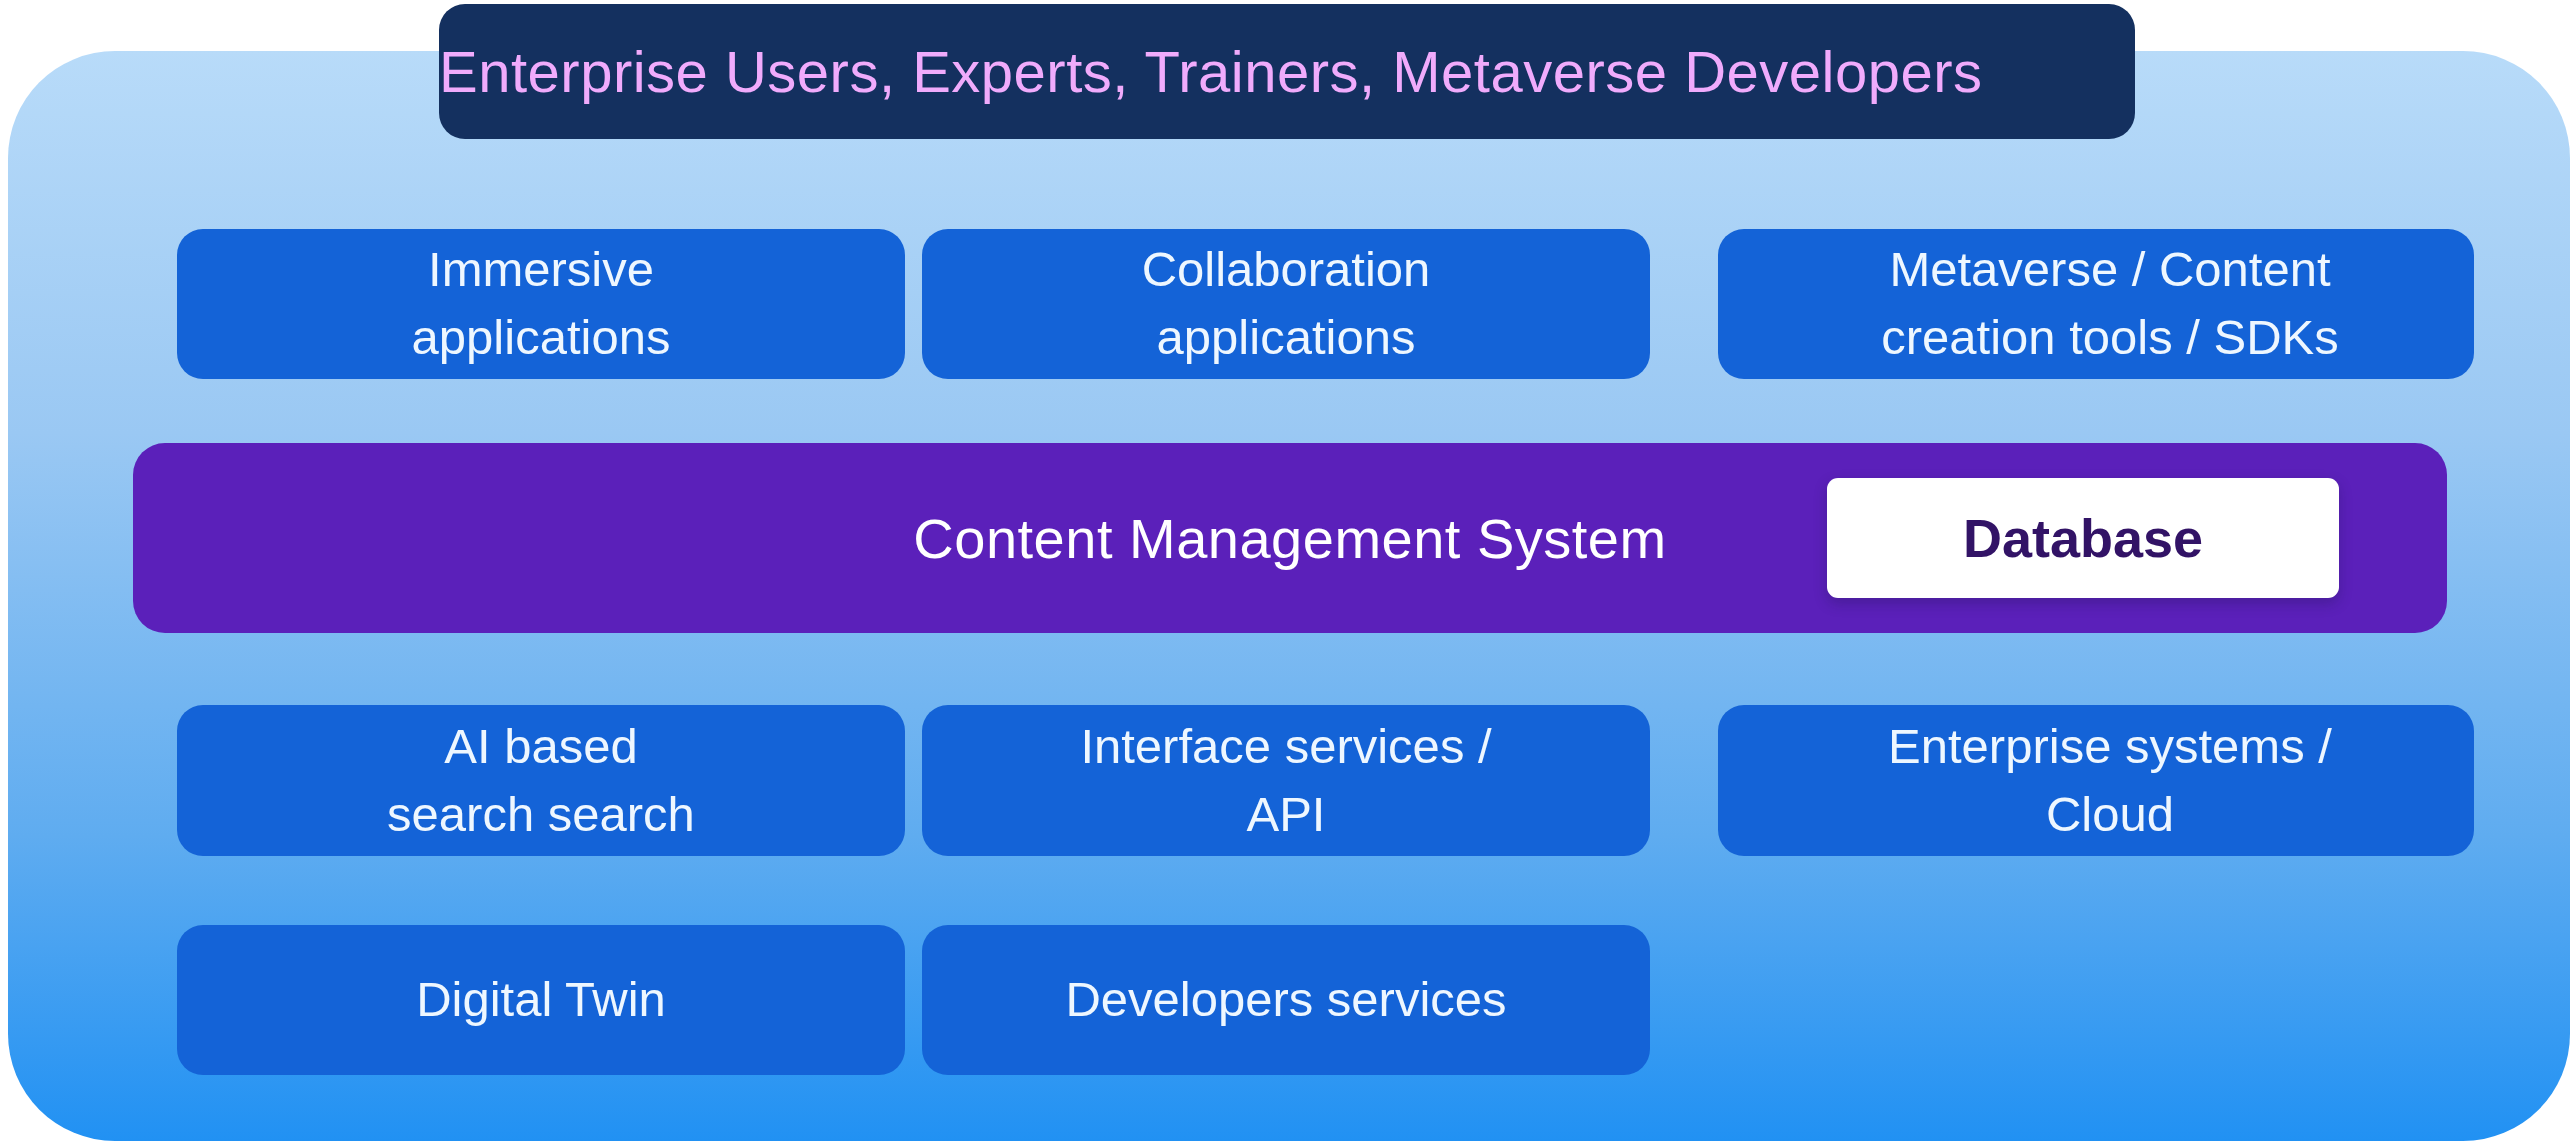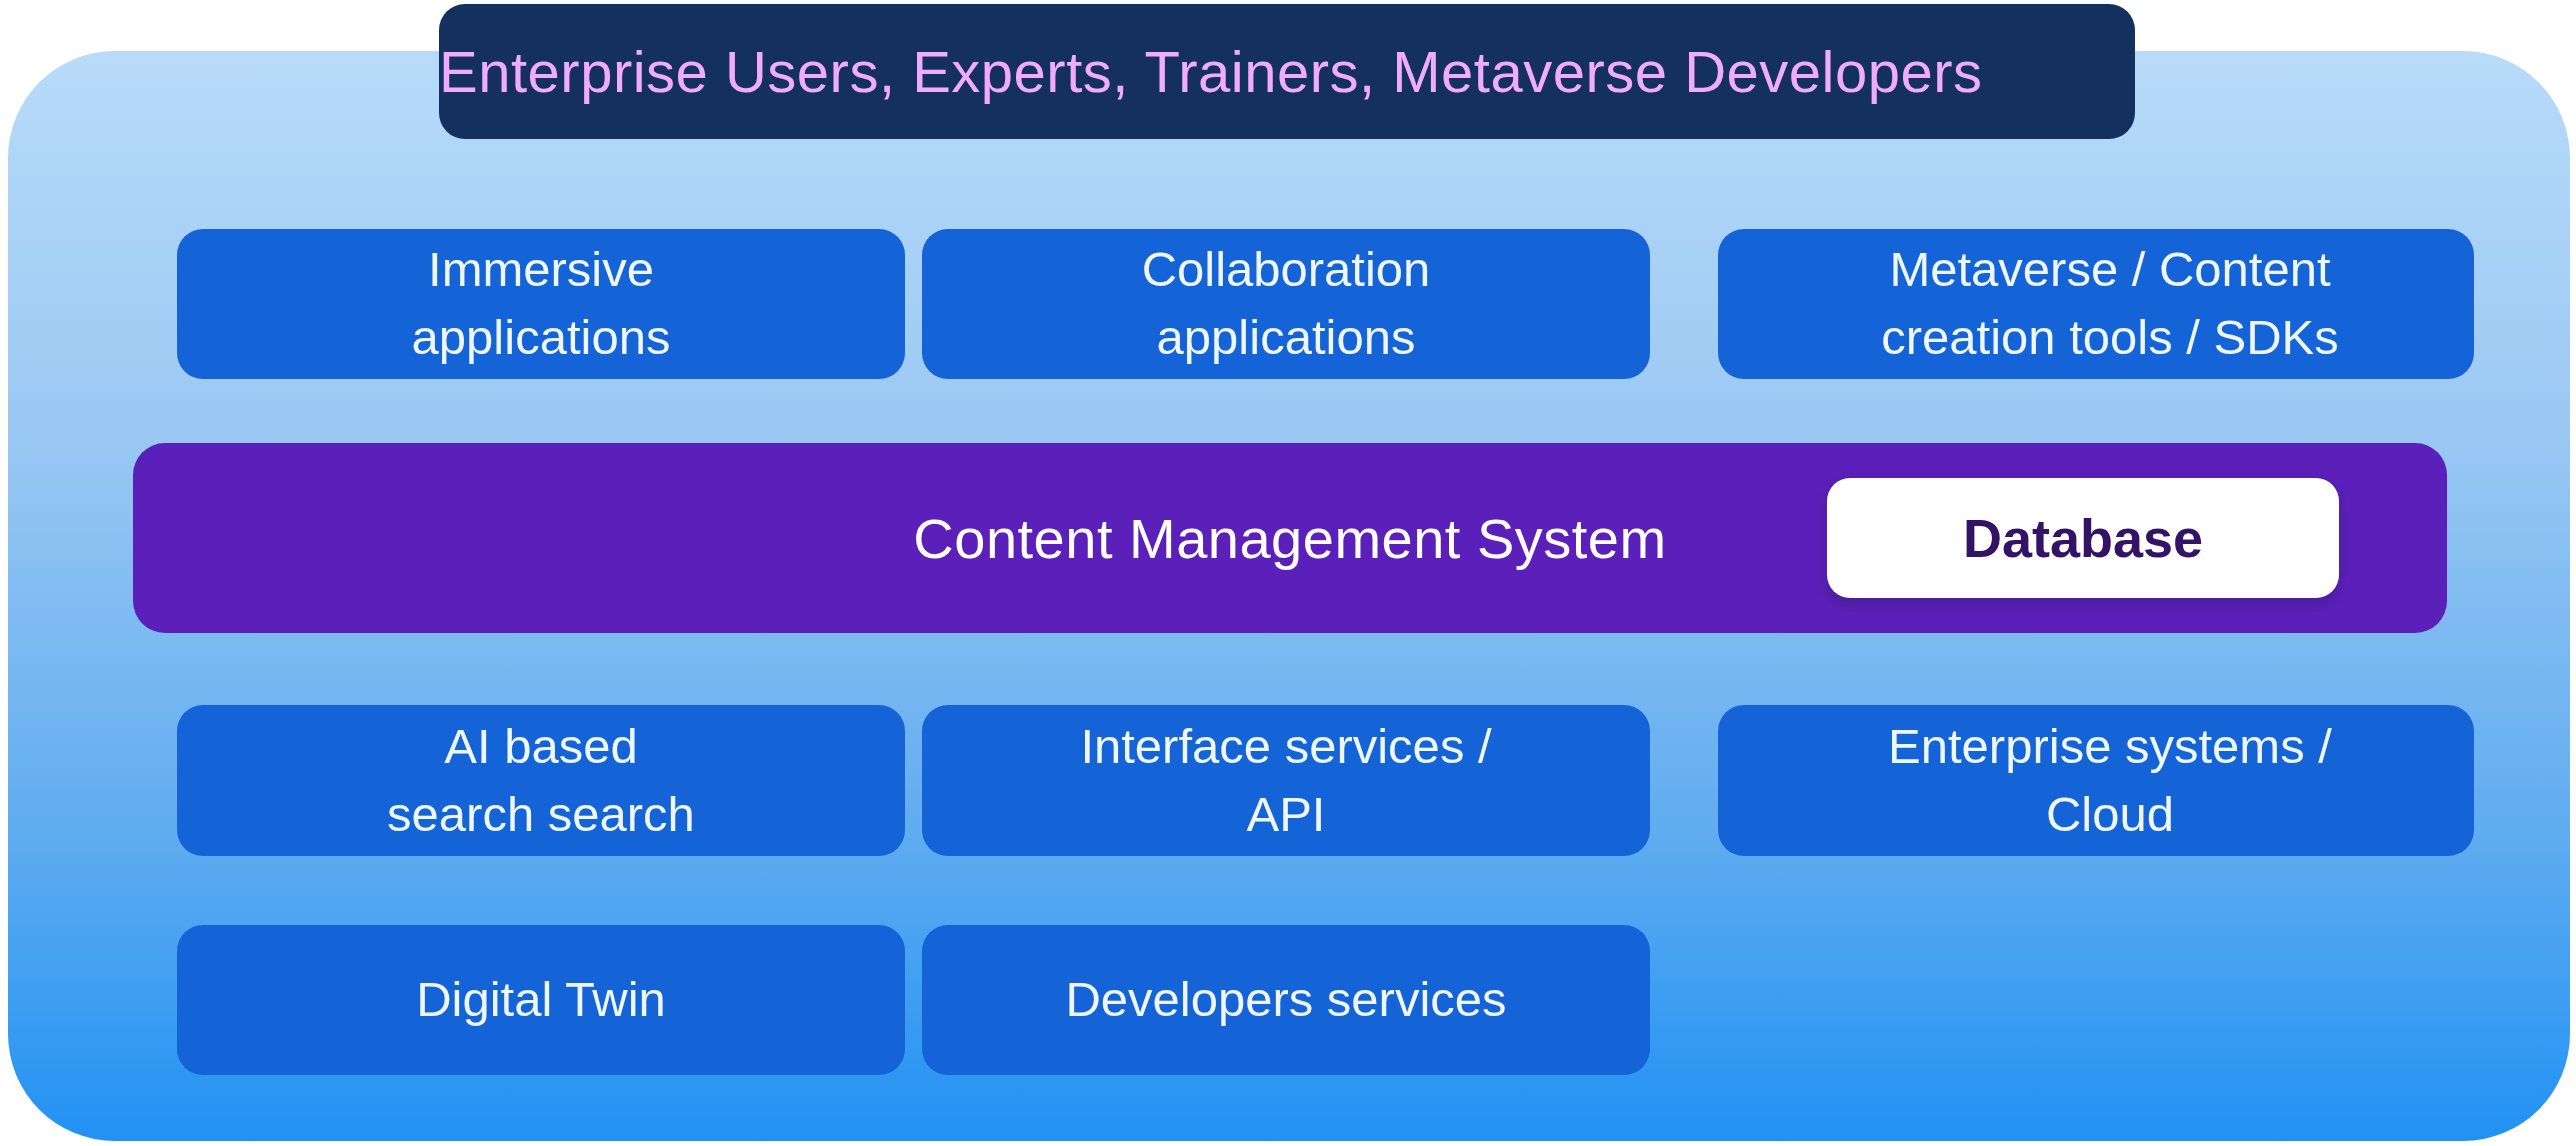--- a/index.html
+++ b/index.html
@@ -83,21 +83,21 @@
     font-size: 56px;
     letter-spacing: 0.5px;
   }
   .database-box {
     position: absolute;
     right: 108px;
     top: 35px;
     width: 512px;
     height: 120px;
     background: #ffffff;
-    border-radius: 23px;
+    border-radius: 11px;
     display: flex;
     align-items: center;
     justify-content: center;
     color: #321366;
     font-size: 54px;
     font-weight: 600;
     box-shadow: 0 5.6px 13px rgba(20, 20, 60, 0.25);
   }
 </style>
 </head>

